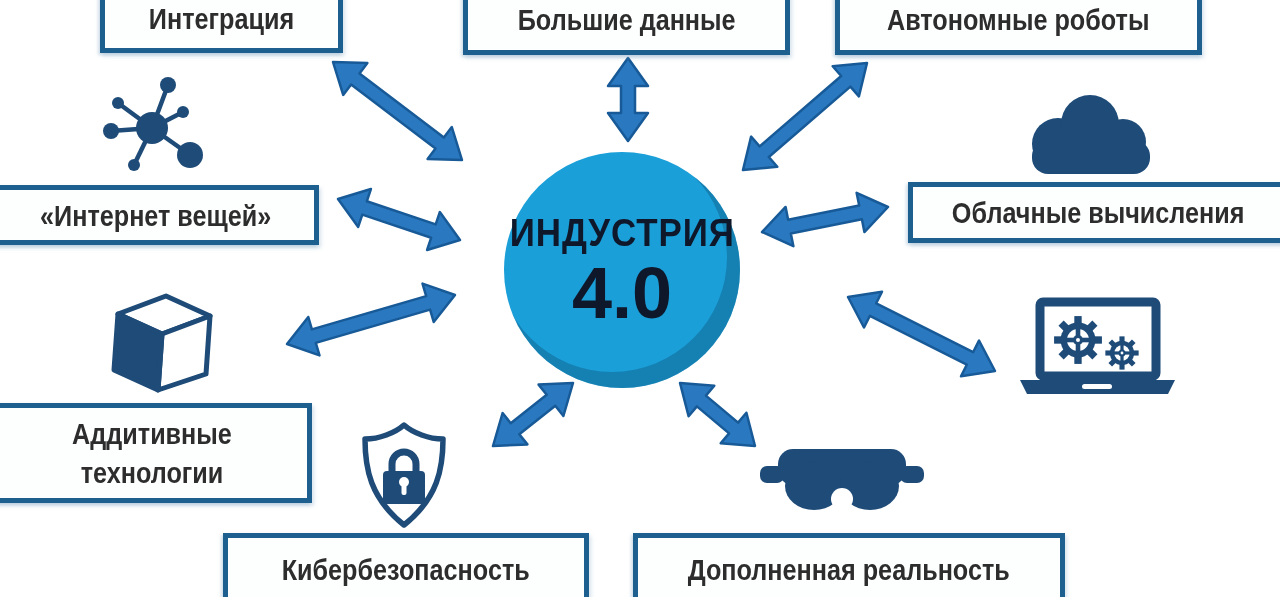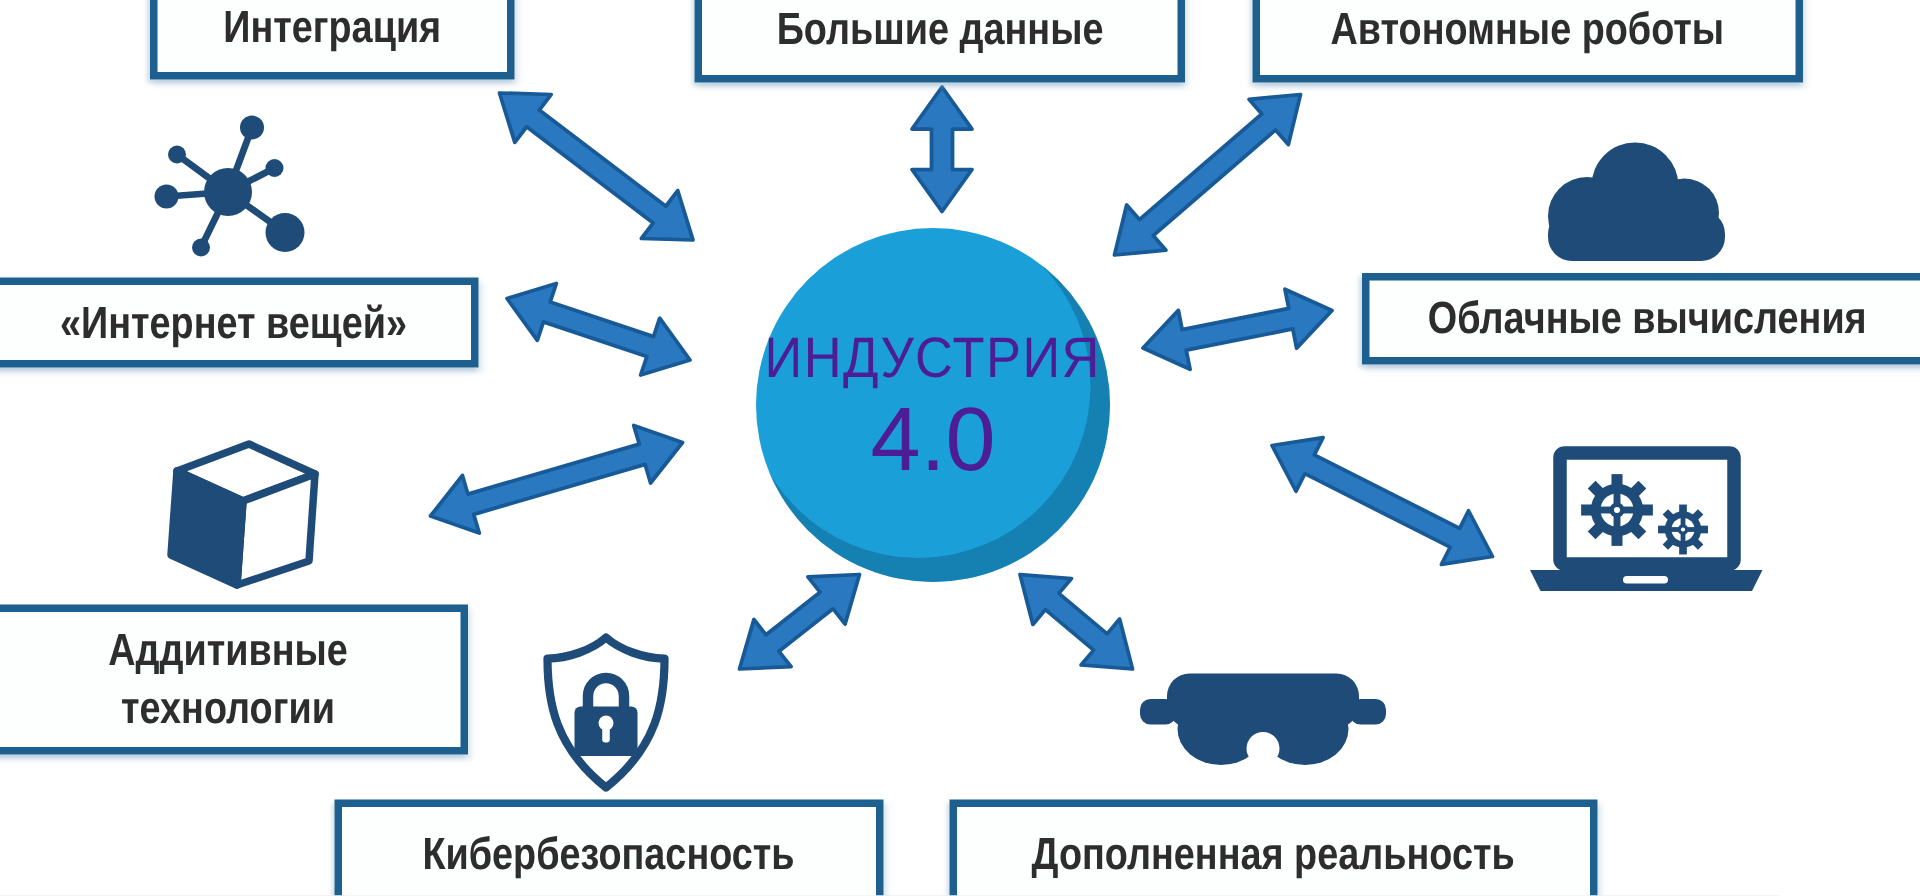--- a/index.html
+++ b/index.html
@@ -43,24 +43,24 @@
   .box-additive{left:-8px;top:403px;width:320px;height:100px;}
   .box-simulation{left:980px;top:403px;width:246px;height:62px;}
   .box-cybersecurity{left:223px;top:533px;width:366px;height:72px;}
   .box-augmented-reality{left:633px;top:533px;width:432px;height:72px;}
 
   .hub-circle{
     position:absolute;z-index:2;left:504px;top:152px;width:236px;height:236px;
     border-radius:50%;background:var(--circle-fill);
     box-shadow:inset -10px -13px 0 3px rgba(16,98,140,0.5);
     display:flex;flex-direction:column;align-items:center;justify-content:center;
-    color:#4c1d95;font-weight:normal;
+    color:#0f172a;font-weight:bold;
   }
   .hub-line1{font-size:38px;letter-spacing:1px;transform:scaleX(0.92);}
-  .hub-line2{font-size:60px;line-height:1;margin-top:2px;}
+  .hub-line2{font-size:72px;line-height:1;margin-top:2px;}
 </style>
 </head>
 <body>
 
 <div class="canvas">
 
   <svg id="arrows-svg" class="arrows-layer" width="1280" height="597">
       <polygon points="462.0,160.0 451.8,127.1 443.9,137.5 359.5,73.4 367.4,63.0 333.0,62.0 343.2,94.9 351.1,84.5 435.5,148.6 427.6,159.0" class="arrow"></polygon>
       <polygon points="628.0,141.0 648.0,113.0 635.0,113.0 635.0,86.0 648.0,86.0 628.0,58.0 608.0,86.0 621.0,86.0 621.0,113.0 608.0,113.0" class="arrow"></polygon>
       <polygon points="743.0,170.0 777.3,166.8 768.8,157.0 850.4,86.6 858.9,96.4 867.0,63.0 832.7,66.2 841.2,76.0 759.6,146.4 751.1,136.6" class="arrow"></polygon>

